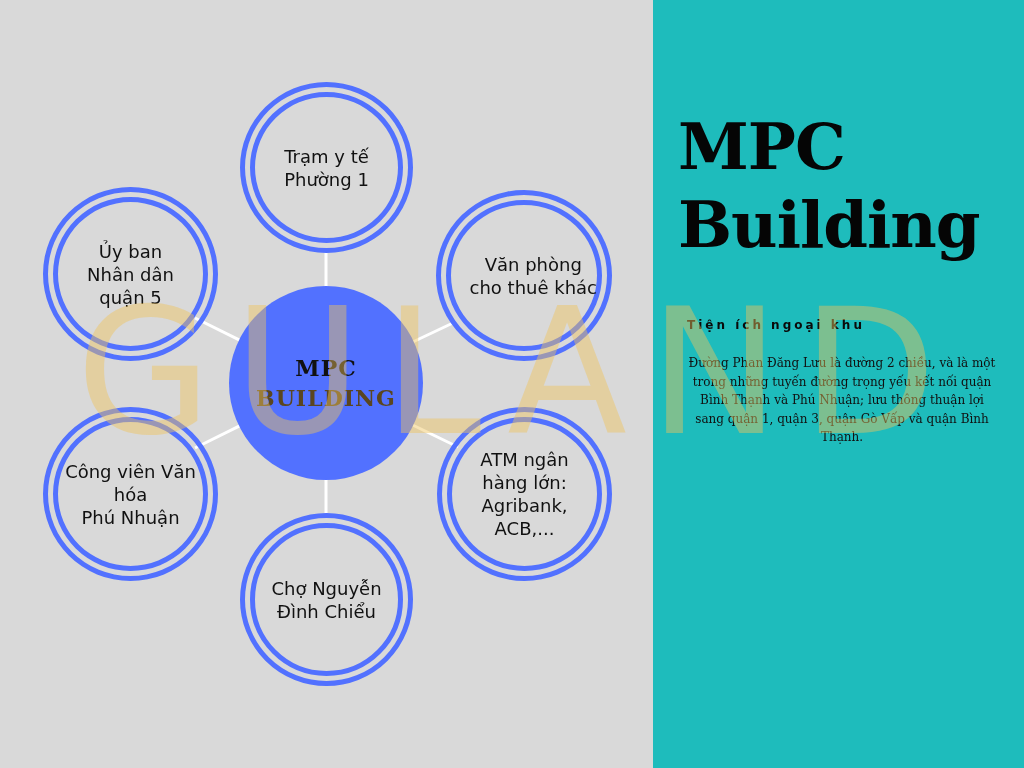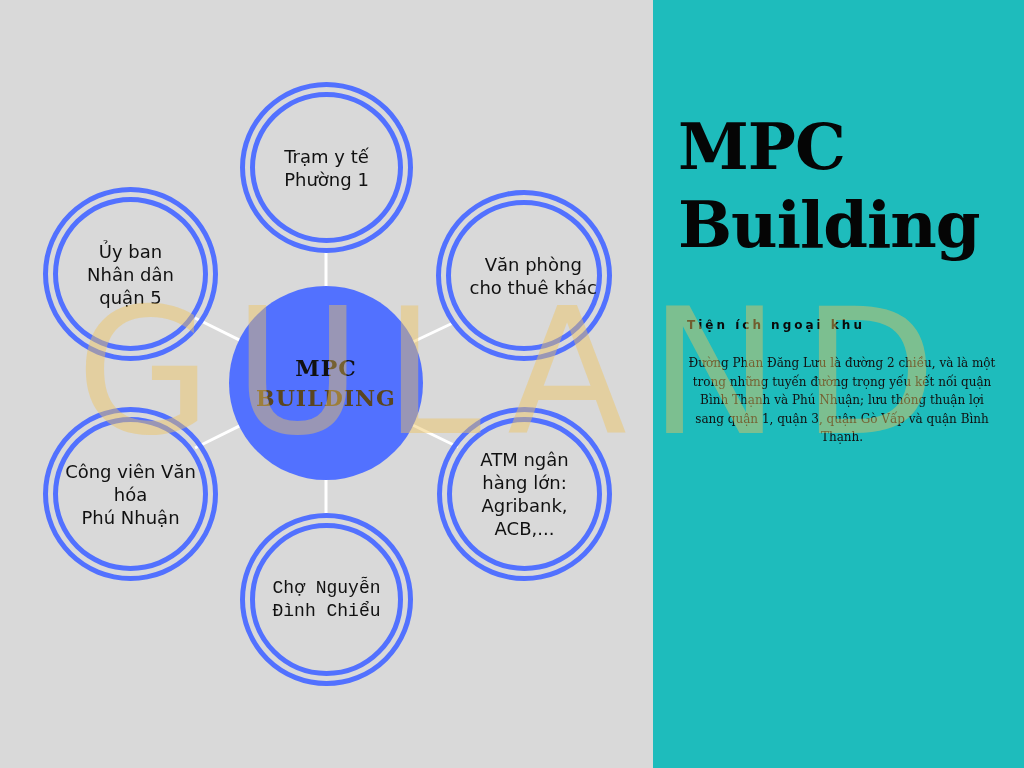--- a/index.html
+++ b/index.html
@@ -52,21 +52,21 @@
     <span>Công viên Văn
 hóa
 Phú Nhuận</span>
   </div>
 <div class="node" style="left:437px;top:407px;width:175px;height:174px;">
     <span>ATM ngân
 hàng lớn:
 Agribank,
 ACB,...</span>
   </div>
-<div class="node" style="left:240px;top:513px;width:173px;height:173px;font-family:Liberation Mono, monospace;">
+<div class="node" style="left:240px;top:513px;width:173px;height:173px;">
     <span>Chợ Nguyễn
 Đình Chiểu</span>
   </div>
 
 <div class="center">
   <div class="t">MPC</div>
   <div class="t t2">BUILDING</div>
 </div>
 
 <div class="watermark">GULAND</div>

